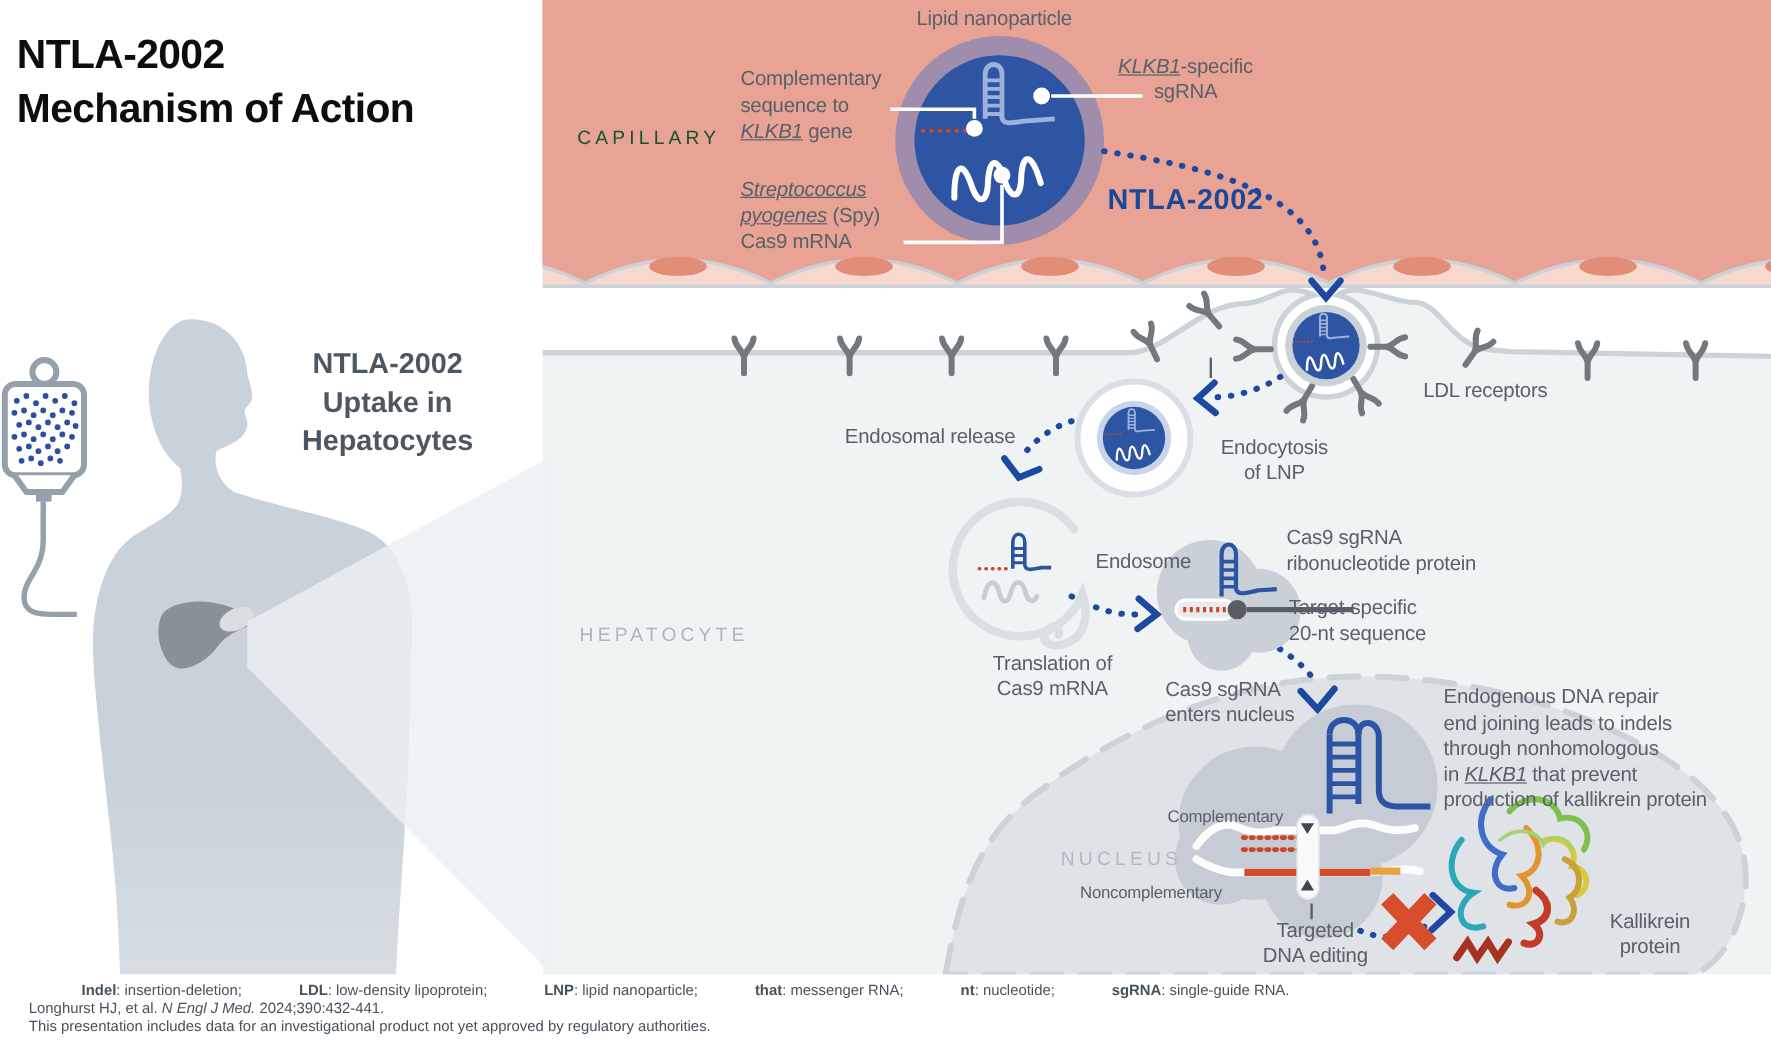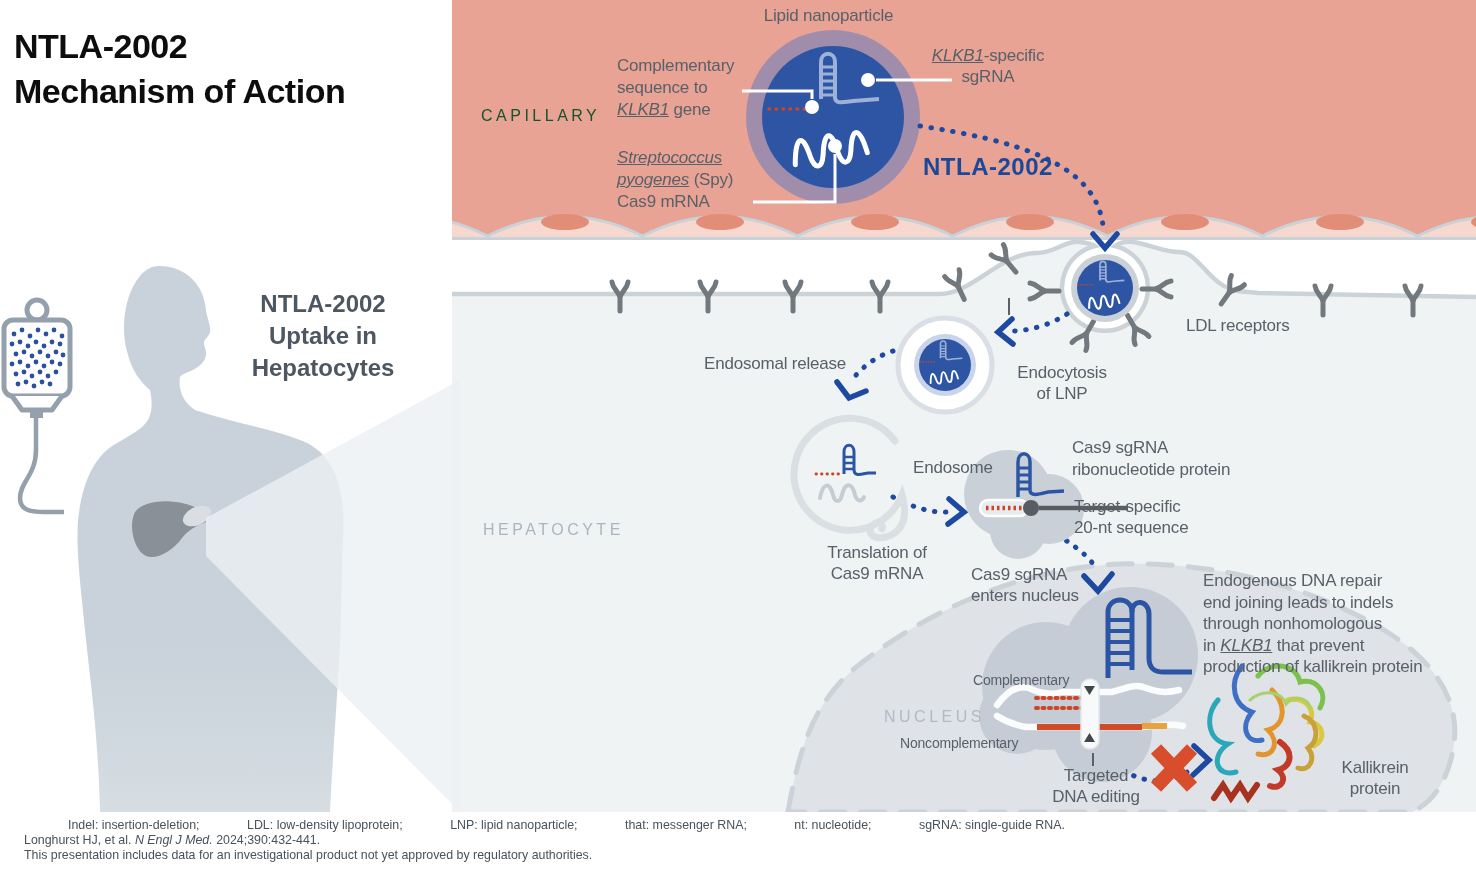--- a/index.html
+++ b/index.html
@@ -9,21 +9,21 @@
   .lbl{position:absolute;font-size:17px;line-height:21px;color:#58616A;letter-spacing:-0.2px;}
   .lbl .it{font-style:italic;text-decoration:underline;}
   .center{text-align:center;}
   .sm{font-size:14px;line-height:17px;}
   .region{font-size:16px;letter-spacing:3.5px;font-weight:400;}
   .title{position:absolute;left:14px;top:24px;font-size:34px;line-height:45px;font-weight:bold;color:#0D0D0D;letter-spacing:-0.5px;}
   .uptake{position:absolute;left:248px;top:288px;width:150px;text-align:center;
           font-size:24px;line-height:32px;font-weight:bold;color:#4D5761;}
   .drug{position:absolute;left:923px;top:153px;font-size:24px;font-weight:bold;color:#1C4899;letter-spacing:0.5px;}
   .foot{position:absolute;left:24px;top:818px;font-size:12.4px;line-height:15px;color:#47525C;}
-  .foot b{font-weight:normal;padding-left:44px;}
+  .foot b{font-weight:bold;padding-left:44px;}
   .foot .it{font-style:italic;}
 </style>
 </head>
 <body>
 
 <div class="stage">
 
   <svg class="abs" style="left:452px;top:0;" width="1024" height="812" viewBox="0 0 1024 812">
     <defs>
       <path id="rcpt" d="M0,17 L0,4 M0,4 C-1,-3 -7,-4 -8,-12 M0,4 C1,-3 7,-4 8,-12" fill="none" stroke="#71787E" stroke-width="5" stroke-linecap="round"></path>

